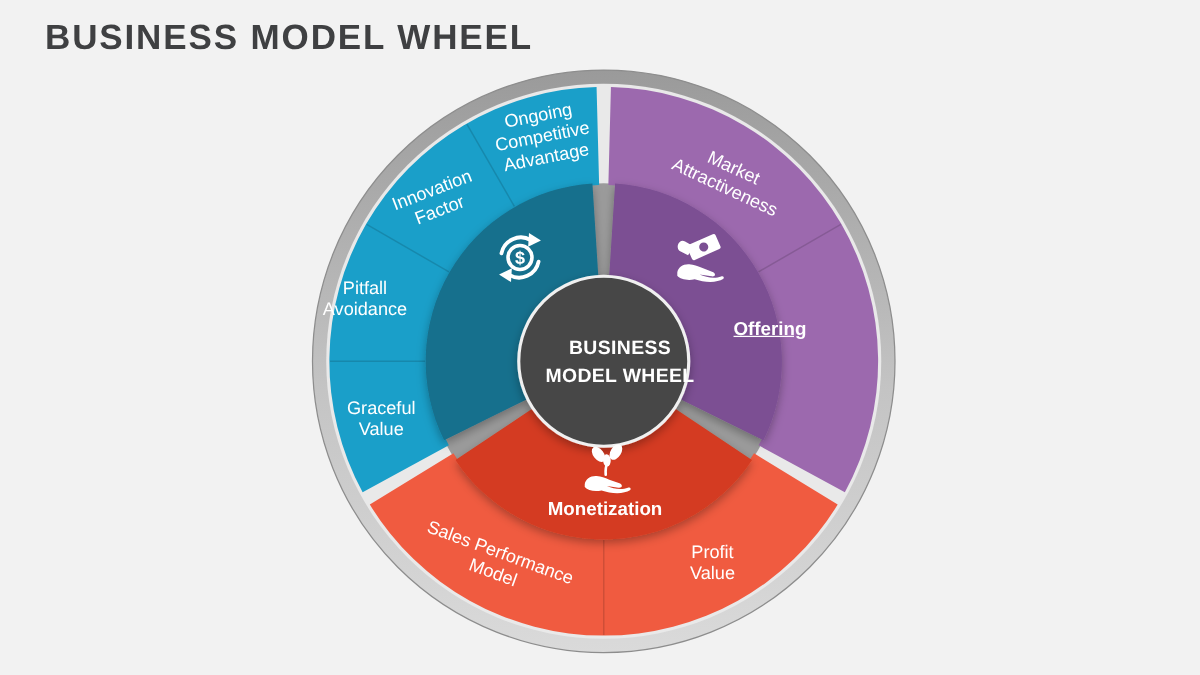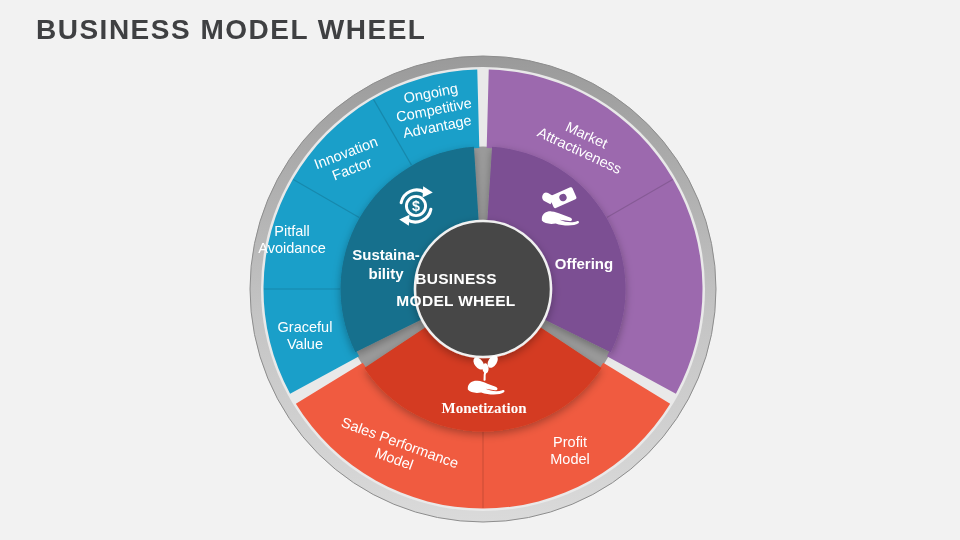--- a/index.html
+++ b/index.html
@@ -67,30 +67,28 @@
 Advantage</div>
   <div class="lbl" style="left:349px;top:161px;transform:translate(-50%,-50%) rotate(-21deg);">Innovation
 Factor</div>
   <div class="lbl" style="left:292px;top:240px;transform:translate(-50%,-50%);">Pitfall
 Avoidance</div>
   <div class="lbl" style="left:305px;top:336px;transform:translate(-50%,-50%);">Graceful
 Value</div>
   <div class="lbl" style="left:583px;top:143px;transform:translate(-50%,-50%) rotate(25deg);">Market
 Attractiveness</div>
   <div class="lbl" style="left:570px;top:451px;transform:translate(-50%,-50%);">Profit
-Model</div>
+Value</div>
   <div class="lbl" style="left:397px;top:451px;transform:translate(-50%,-50%) rotate(20deg);">Sales Performance
 Model</div>
 
-  <div class="lbl lbl-inner" style="left:386px;top:265px;transform:translate(-50%,-50%);">Sustaina-
-bility</div>
-  <div class="lbl lbl-inner" style="left:584px;top:264px;transform:translate(-50%,-50%);">Offering</div>
-  <div class="lbl lbl-inner" style="left:484px;top:408px;transform:translate(-50%,-50%);font-family:Liberation Serif, serif;">Monetization</div>
+  <div class="lbl lbl-inner" style="left:616px;top:264px;transform:translate(-50%,-50%);text-decoration:underline;">Offering</div>
+  <div class="lbl lbl-inner" style="left:484px;top:408px;transform:translate(-50%,-50%);">Monetization</div>
 
-  <div class="lbl lbl-center" style="left:456px;top:290px;transform:translate(-50%,-50%);">BUSINESS
+  <div class="lbl lbl-center" style="left:496px;top:290px;transform:translate(-50%,-50%);">BUSINESS
 MODEL WHEEL</div>
 
   <div class="wicon" style="left:416px;top:206px;transform:translate(-50%,-50%);">
     <svg viewBox="0 0 48 48">
       <circle cx="24" cy="24" r="10" fill="none" stroke="#ffffff" stroke-width="3"></circle>
       <text x="24" y="29.5" font-size="15" font-weight="bold" fill="#ffffff" text-anchor="middle" font-family="Liberation Sans, sans-serif">$</text>
       <path d="M8.5,20.5 A16.5,16.5 0 0 1 33,9.5" fill="none" stroke="#ffffff" stroke-width="3.2" stroke-linecap="round"></path>
       <path d="M31.5,3.5 L41.5,9.8 L30.8,15 Z" fill="#ffffff"></path>
       <path d="M39.5,27.5 A16.5,16.5 0 0 1 15,38.5" fill="none" stroke="#ffffff" stroke-width="3.2" stroke-linecap="round"></path>
       <path d="M16.5,44.5 L6.5,38.2 L17.2,33 Z" fill="#ffffff"></path>

